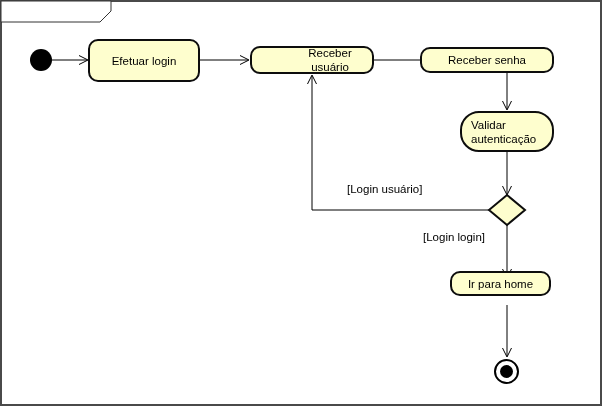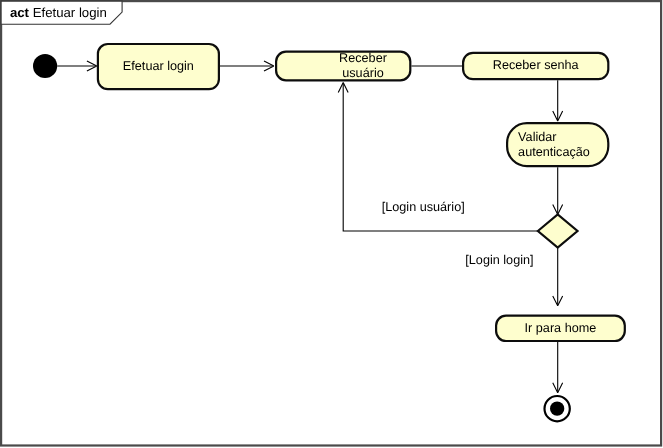--- a/index.html
+++ b/index.html
@@ -80,21 +80,21 @@
     font-size: 12px;
     color: #000000;
     white-space: nowrap;
   }
   #frame-tab-text .kw { font-weight: bold; }
 
   #node-efetuar-login      { left: 88px;  top: 39px;  width: 112px; height: 43px; }
   #node-receber-usuario    { left: 250px; top: 46px;  width: 124px; height: 28px; padding-left: 36px; }
   #node-receber-senha      { left: 420px; top: 47px;  width: 134px; height: 26px; }
   #node-validar            { left: 460px; top: 111px; width: 94px;  height: 41px; }
-  #node-ir-para-home       { left: 450px; top: 286px; width: 119px; height: 25px; }
+  #node-ir-para-home       { left: 450px; top: 271px; width: 101px; height: 25px; }
 
   #guard-invalido { left: 347px; top: 183px; }
   #guard-valido   { left: 423px; top: 231px; }
 </style>
 </head>
 <body>
 
 <div id="canvas">
 
   <svg id="edge-layer" width="603" height="407" viewBox="0 0 603 407" fill="none" stroke="#000000" stroke-width="1">
@@ -139,24 +139,20 @@
     </g>
 
     <g>
       <path d="M507 305 V356"></path>
       <path d="M507 357 L502.5 348 M507 357 L511.5 348"></path>
     </g>
 
     <polygon points="489,210 507,195 525,210 507,225" fill="#FEFECE" stroke="#0d0d0d" stroke-width="2"></polygon>
   </svg>
 
-  <div id="frame-tab-text">
-    <span class="kw">act</span>
-    <span>Efetuar login</span>
-  </div>
 
   <div class="initial-node"></div>
 
   <div id="node-efetuar-login" class="activity-node">
     <span>Efetuar login</span>
   </div>
 
   <div id="node-receber-usuario" class="activity-node">
     <span>Receber usuário</span>
   </div>

